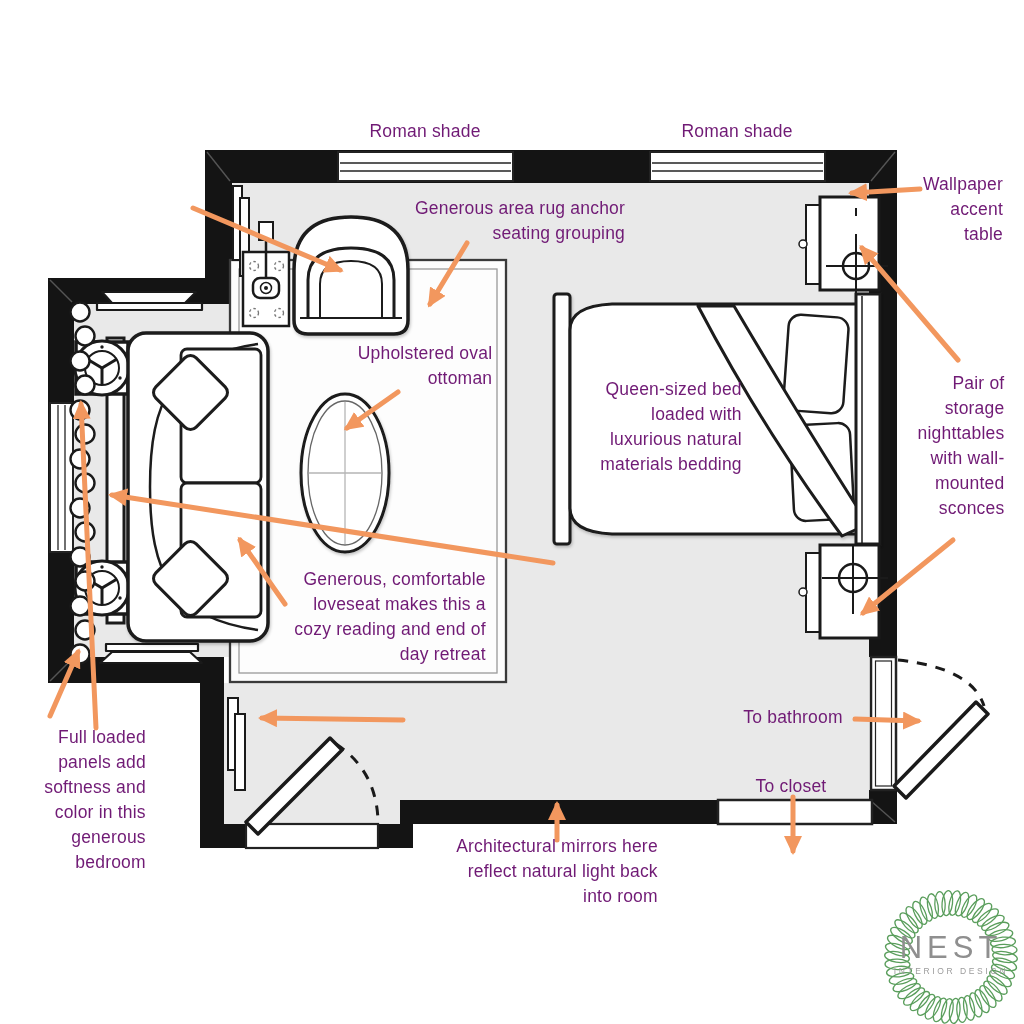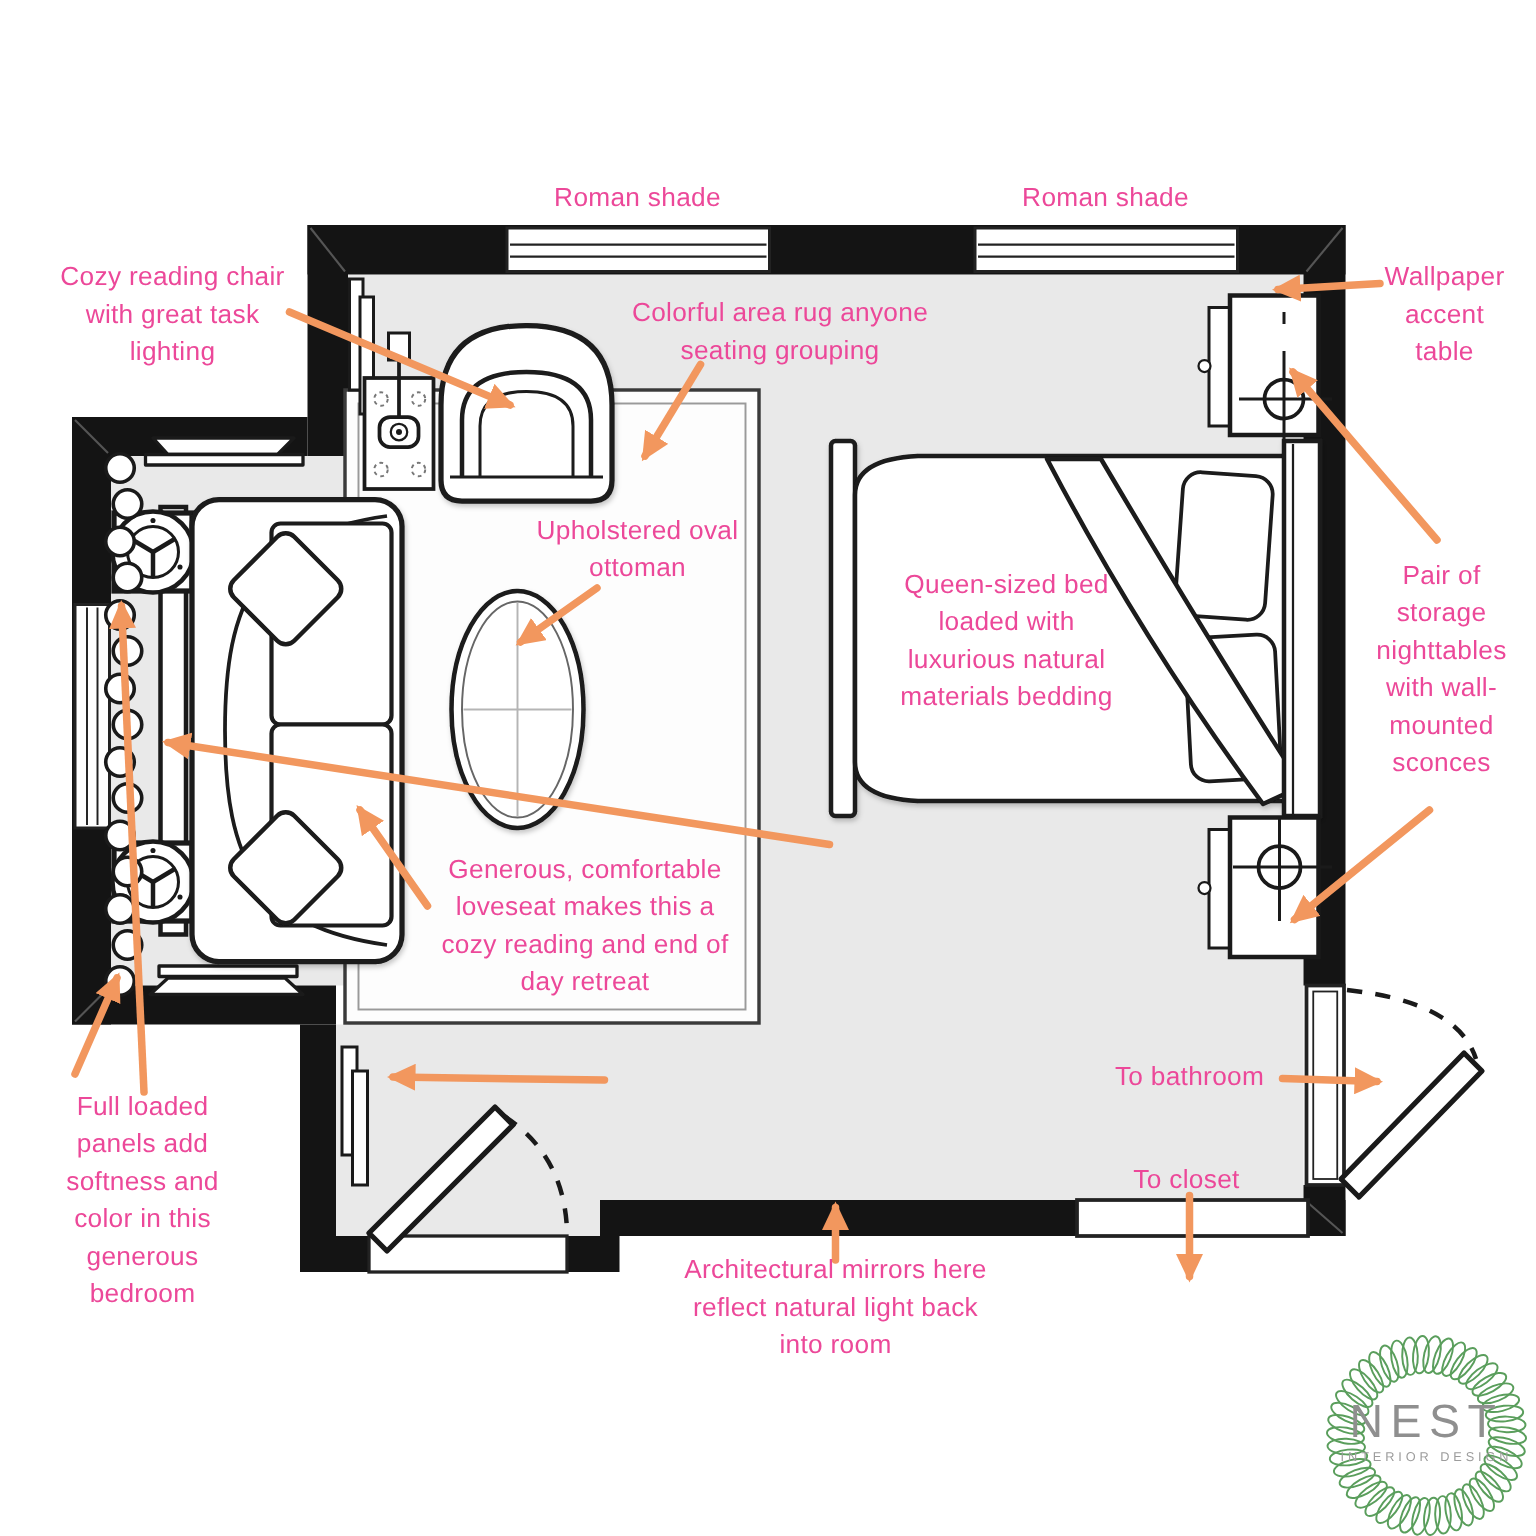--- a/index.html
+++ b/index.html
@@ -1,19 +1,19 @@
 <!DOCTYPE html>
 <html><head>
 <meta charset="utf-8">
 <style>
   html,body{margin:0;padding:0;background:#ffffff;}
   #stage{position:relative;width:1024px;height:1024px;background:#ffffff;overflow:hidden;
          font-family:"Liberation Sans", sans-serif;}
   #plan-svg{position:absolute;left:0;top:0;}
-  .lbl{position:absolute;transform:translateX(-50%);text-align:center;color:#ec4899;
+  .lbl{position:absolute;transform:translateX(-50%);text-align:right;color:#701a75;
        font-size:17.5px;line-height:25px;white-space:pre-line;letter-spacing:0.2px;}
 </style>
 </head>
 <body>
 
 <div id="stage">
 
 <svg id="plan-svg" width="1024" height="1024" viewBox="0 0 1024 1024">
   <defs>
     <marker id="ah" markerUnits="userSpaceOnUse" markerWidth="20" markerHeight="18" refX="15" refY="9" orient="auto">
@@ -280,24 +280,21 @@
           <ellipse cx="1003.0" cy="942.4" rx="5.2" ry="12.5" transform="rotate(444.3 1003.0 942.4)"></ellipse>
           <ellipse cx="1004.5" cy="949.6" rx="5.2" ry="12.5" transform="rotate(452.2 1004.5 949.6)"></ellipse>
         </g>
     <text x="951" y="958" text-anchor="middle" font-size="31" letter-spacing="5" fill="#8f8f8f" font-family="Liberation Sans, sans-serif">NEST</text>
     <text x="951" y="974" text-anchor="middle" font-size="8.5" letter-spacing="2.6" fill="#9c9c9c" font-family="Liberation Sans, sans-serif">INTERIOR DESIGN</text>
   </g>
 </svg>
 
 <div class="lbl" style="left:425px;top:119px">Roman shade</div>
 <div class="lbl" style="left:737px;top:119px">Roman shade</div>
-<div class="lbl" style="left:115px;top:172px">Cozy reading chair
-with great task
-lighting</div>
-<div class="lbl" style="left:520px;top:196px">Colorful area rug anyone
+<div class="lbl" style="left:520px;top:196px">Generous area rug anchor
 seating grouping</div>
 <div class="lbl" style="left:963px;top:172px">Wallpaper
 accent table</div>
 <div class="lbl" style="left:425px;top:341px">Upholstered oval
 ottoman</div>
 <div class="lbl" style="left:671px;top:377px">Queen-sized bed
 loaded with
 luxurious natural
 materials bedding</div>
 <div class="lbl" style="left:961px;top:371px">Pair of

